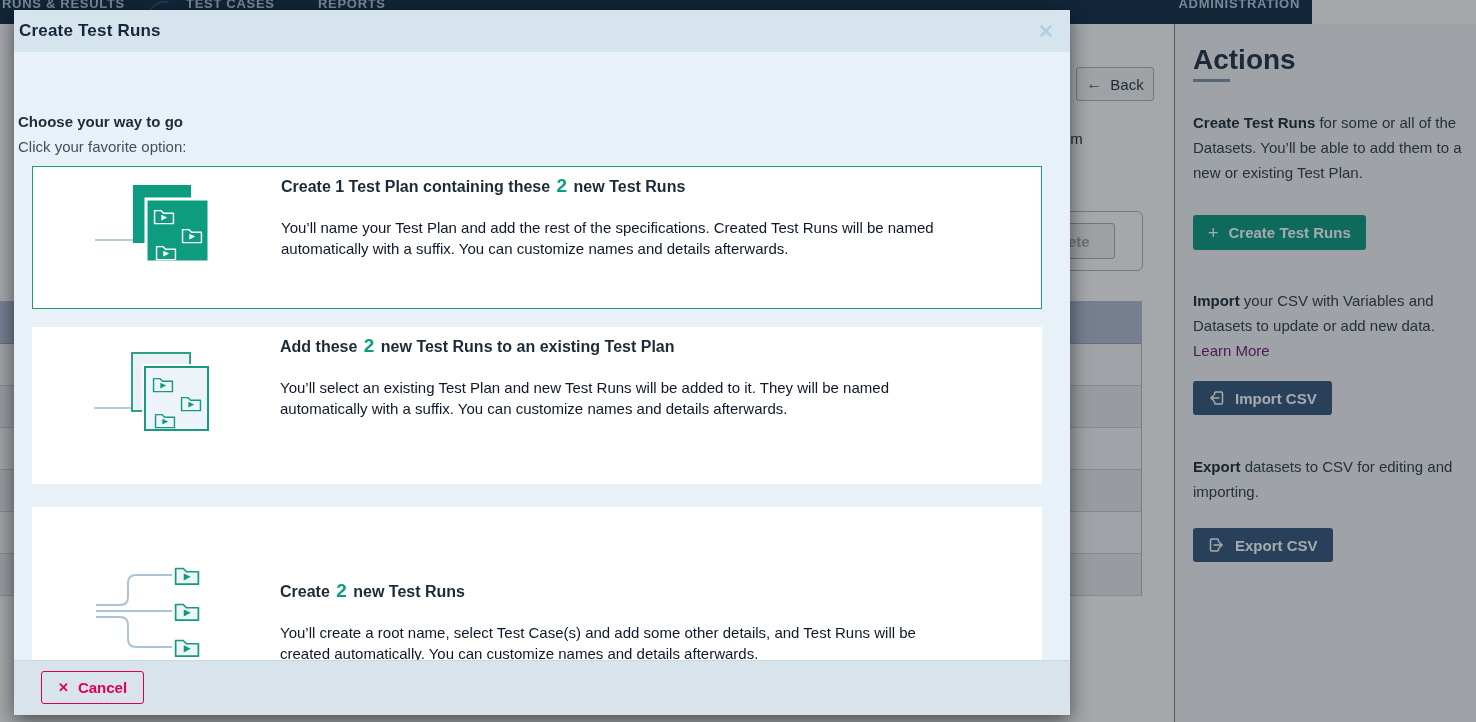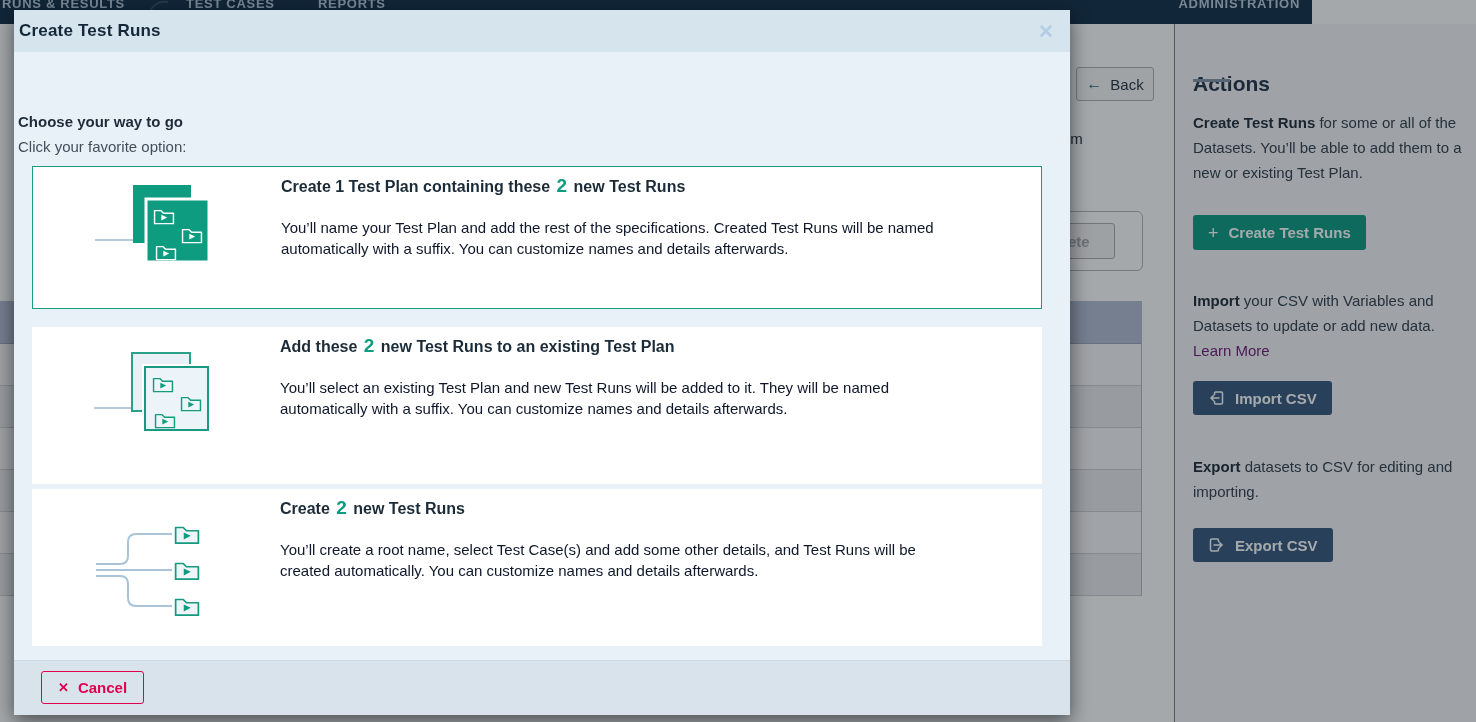--- a/index.html
+++ b/index.html
@@ -48,21 +48,21 @@
   .bg-table .thead { height:43px; background:#b1bdd3; border-bottom:1px solid #9aa5b8; }
   .bg-table .trow  { height:42px; border-bottom:1px solid #cdced0; }
   .bg-table .trow.odd  { background:#f5f6f7; }
   .bg-table .trow.even { background:#e9eaec; }
 
   
   .sidebar {
     position:absolute; left:1174px; top:24px; width:302px; height:698px;
     background:#f4f6f8; border-left:1px solid #7e8387; z-index:1;
   }
-  .sb-title { position:absolute; left:18px; top:20px; font-size:21px; font-weight:700; color:#25354a;margin-top:28px; }
+  .sb-title { position:absolute; left:18px; top:20px; font-size:28px; font-weight:700; color:#25354a; }
   .sb-rule  { position:absolute; left:18px; top:55px; width:37px; height:3px; background:#8396a8; }
   .sb-p { position:absolute; left:18px; font-size:15px; line-height:25px; color:#34414d; }
   .sb-p b { color:#222f3a; }
   .sb-p1 { top:86px;  width:294px; }
   .sb-p2 { top:264px; width:284px; }
   .sb-p3 { top:430px; width:284px; }
   .learn-more { display:block; color:#701a75; }
   .sb-btn {
     position:absolute; left:18px; height:35px; display:inline-flex;
     align-items:center; gap:10px; padding:0 15px; border-radius:3px;
@@ -91,21 +91,21 @@
   .modal-body { position:relative; flex:1; background:#e9f1f8; }
   .intro { position:absolute; left:4px; top:42px;margin-top:19px; }
   .intro-h { font-size:15px; font-weight:700; color:#1e2c39; }
   .intro-s { margin-top:8px; font-size:15px; color:#424f5b; }
 
   .opt-card {
     position:absolute; left:18px; width:1010px; height:157px;
     background:#fff; display:flex; cursor:pointer;
   }
   .opt-card.selected { height:143px; border:1px solid #1e9a80; }
-  .card-1 { top:114px; } .card-2 { top:275px; } .card-3 { top:437px; }
+  .card-1 { top:114px; } .card-2 { top:275px; } .card-3 { top:455px;align-items:flex-end; }
   .icon-zone { flex:none; width:248px; display:flex; align-items:center; justify-content:center; }
   .text-zone { padding-top:8px; }
   .opt-title { font-size:16px; font-weight:700; color:#1c2b38; }
   .opt-title .count { color:#0e9c80; font-size:19px; padding:0 2px; }
   .opt-desc { margin-top:20px; font-size:15px; color:#0f172a; line-height:21px; max-width:685px; }
 
   .modal-footer { height:55px; flex:none; position:relative; background:#d8e3ec; border-top:1px solid #ccd8e1; }
   .cancel-btn {
     position:absolute; left:27px; top:10px; height:33px; padding:0 16px;
     display:flex; align-items:center; gap:9px; background:transparent;

